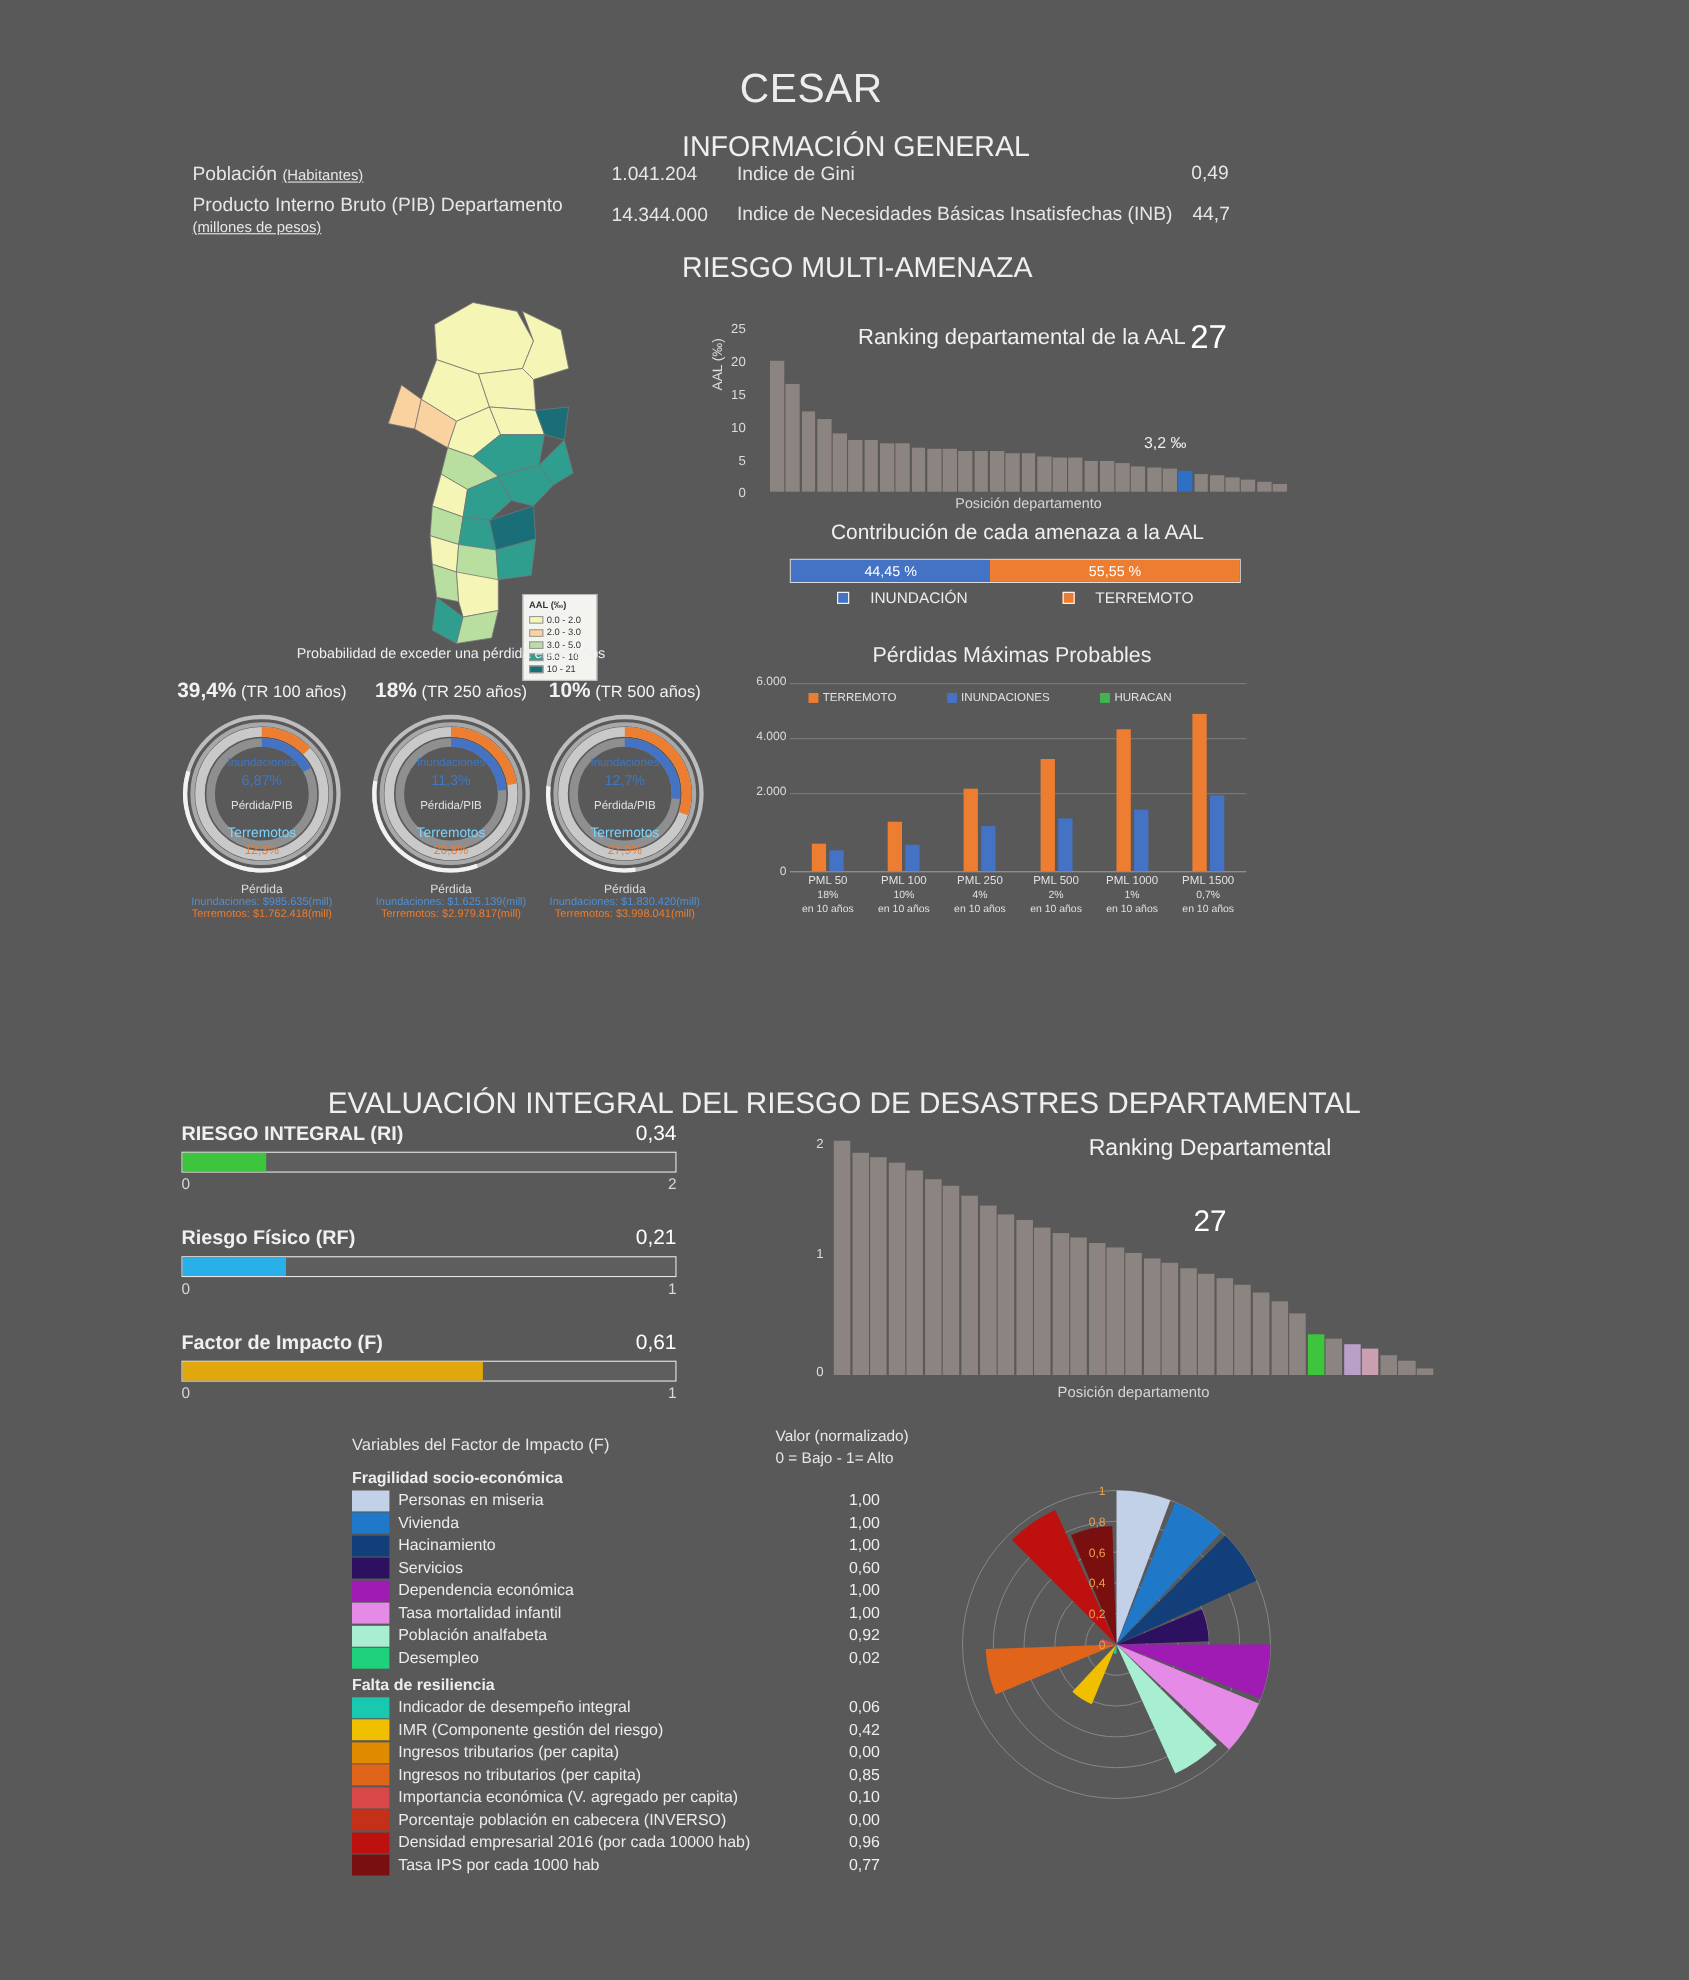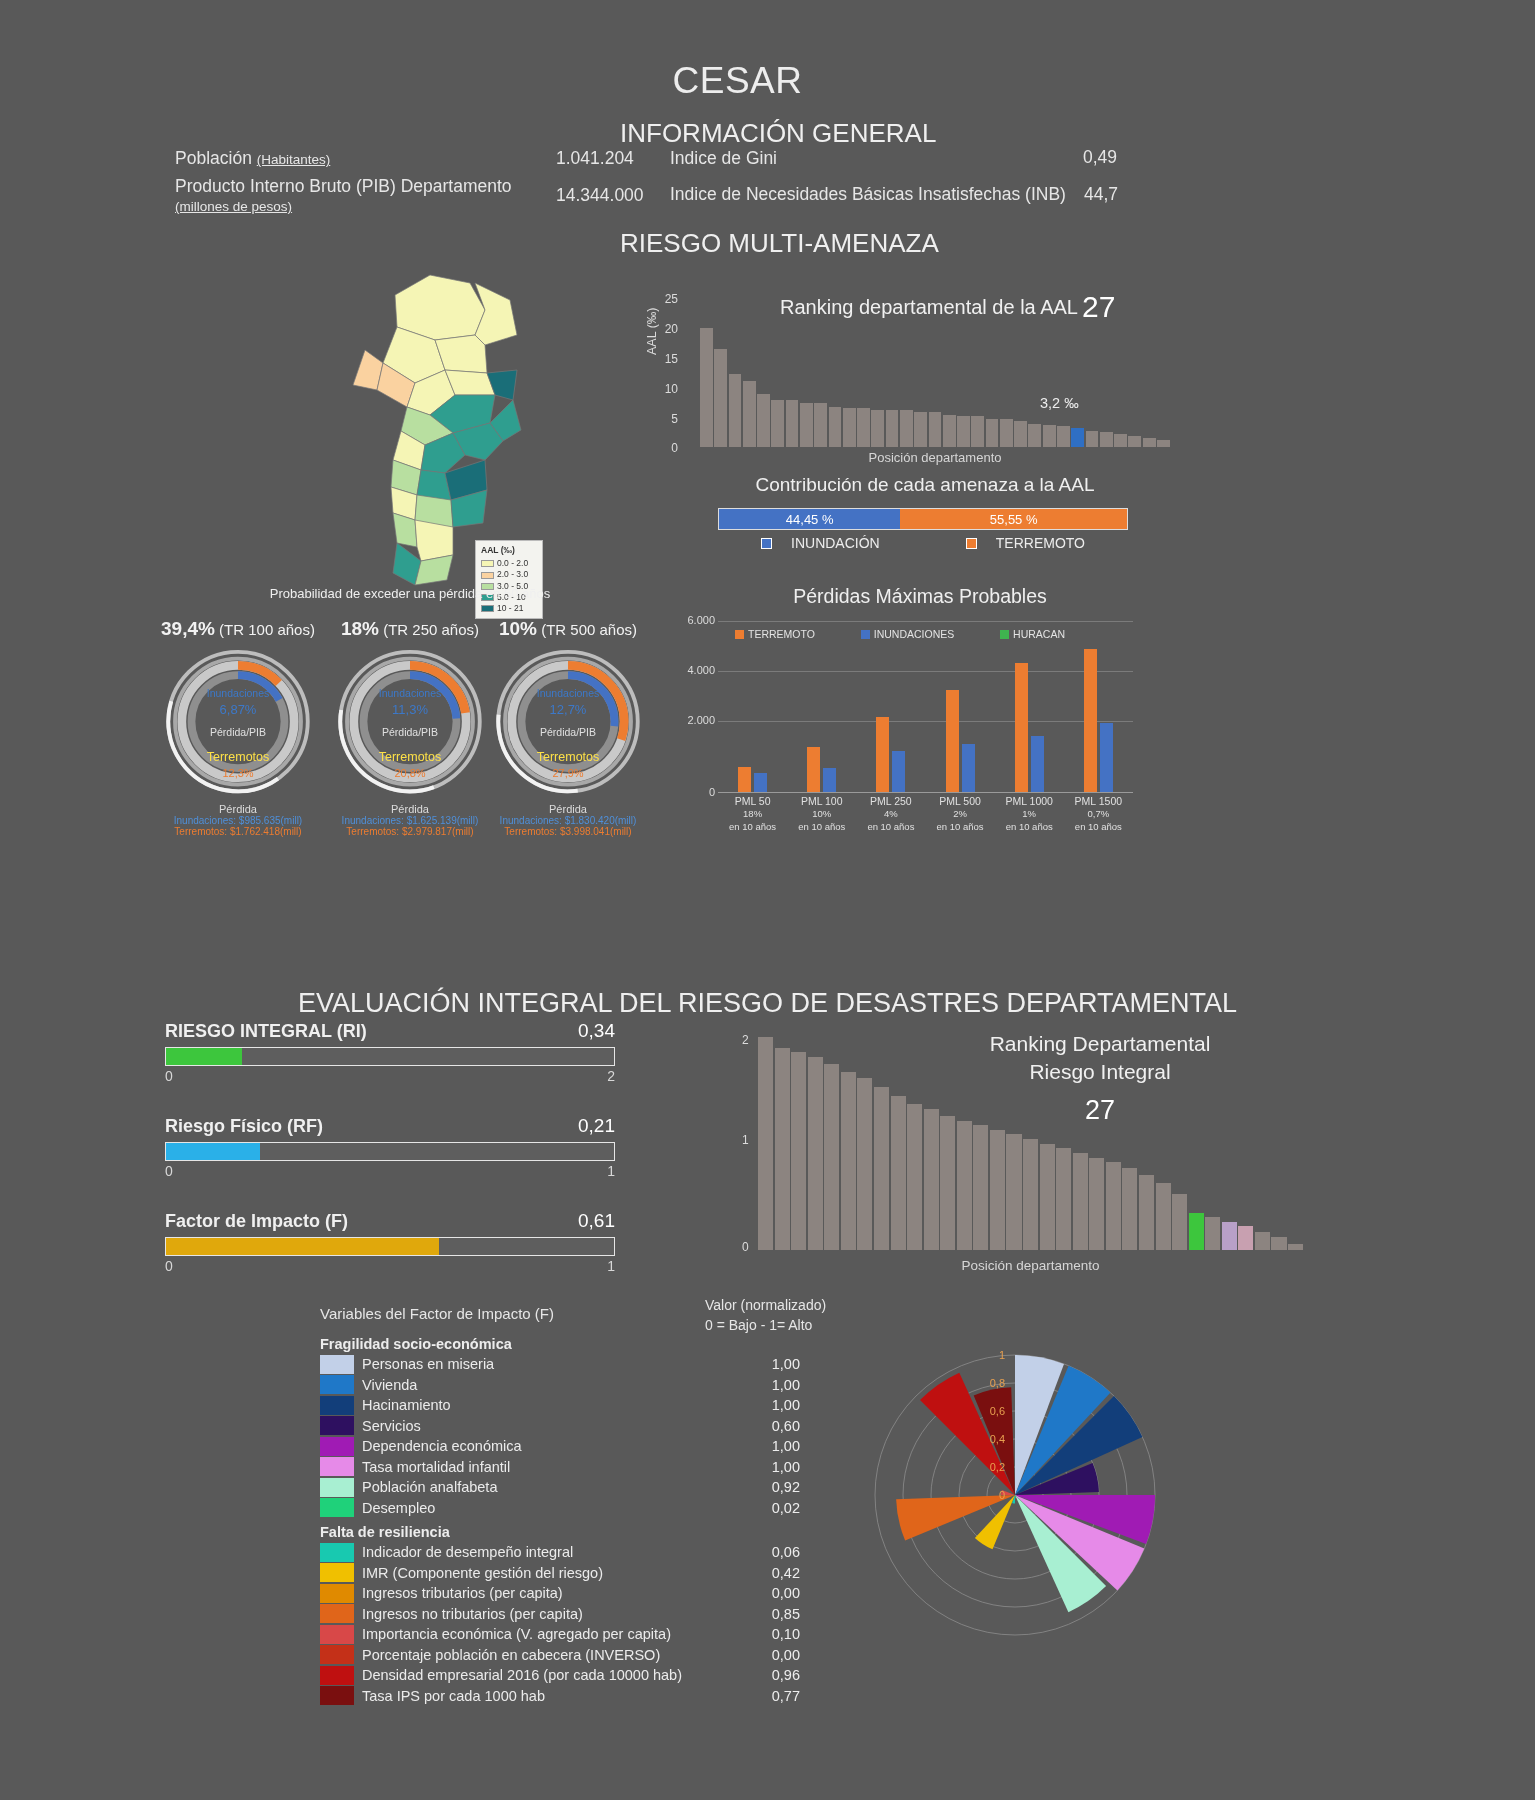--- a/index.html
+++ b/index.html
@@ -63,21 +63,21 @@
   #donut-title { position:absolute; left:140px; top:586px; width:540px; text-align:center;
      font-size:13px; color:#efefef; }
   .donut-col { position:absolute; top:618px; width:180px; text-align:center; }
   .donut-head { font-size:15px; color:#f2f2f2; }
   .donut-head b { font-size:19px; }
   .donut-svgwrap { position:relative; width:160px; height:155px; margin:6px auto 0; }
   .donut-center { position:absolute; left:0; top:40px; width:160px; text-align:center; line-height:1.45;}
   .donut-center .inund { color:#3c78c8; font-size:10.5px; }
   .donut-center .inundv { color:#3c78c8; font-size:13px; }
   .donut-center .ppib { color:#e0e0e0; font-size:10.5px; margin-top:5px;}
-  .donut-center .terr { color:#fde047; font-size:12.5px; margin-top:8px;}
+  .donut-center .terr { color:#7dd3fc; font-size:12.5px; margin-top:8px;}
   .donut-center .terrv { color:#ec7c30; font-size:11px;}
   .donut-foot { font-size:11px; color:#dcdcdc; margin-top:2px;}
   .donut-foot2 { font-size:10px; color:#4f8fd8; }
   .donut-foot3 { font-size:10px; color:#ec7c30; }
 
   
   #pml-title { position:absolute; left:690px; top:585px; width:460px; text-align:center;
      font-size:19.5px; color:#efefef; }
   #pml-legend { position:absolute; left:735px; top:628px; width:330px; display:flex;
      justify-content:space-between; font-size:10.5px; color:#e4e4e4; }
@@ -516,21 +516,20 @@
     <div class="bar" style="height: 17%; background: rgb(61, 198, 61);"></div>
     <div class="bar" style="height: 15.5%;"></div>
     <div class="bar" style="height: 13%; background: rgb(184, 160, 200);"></div>
     <div class="bar" style="height: 11%; background: rgb(200, 160, 176);"></div>
     <div class="bar" style="height: 8.5%;"></div>
     <div class="bar" style="height: 6%;"></div>
     <div class="bar" style="height: 3%;"></div>
   </div>
 <div id="rint-title">
   <div>Ranking Departamental</div>
-  <div>Riesgo Integral</div>
 </div>
 <div id="rint-value">27</div>
 <div id="rint-pos">Posición departamento</div>
 
 <div id="vars-title">Variables del Factor de Impacto (F)</div>
 <div id="vars-valhead">
   <div>Valor (normalizado)</div>
   <div>0 = Bajo - 1= Alto</div>
 </div>
 <div id="vars-list">

